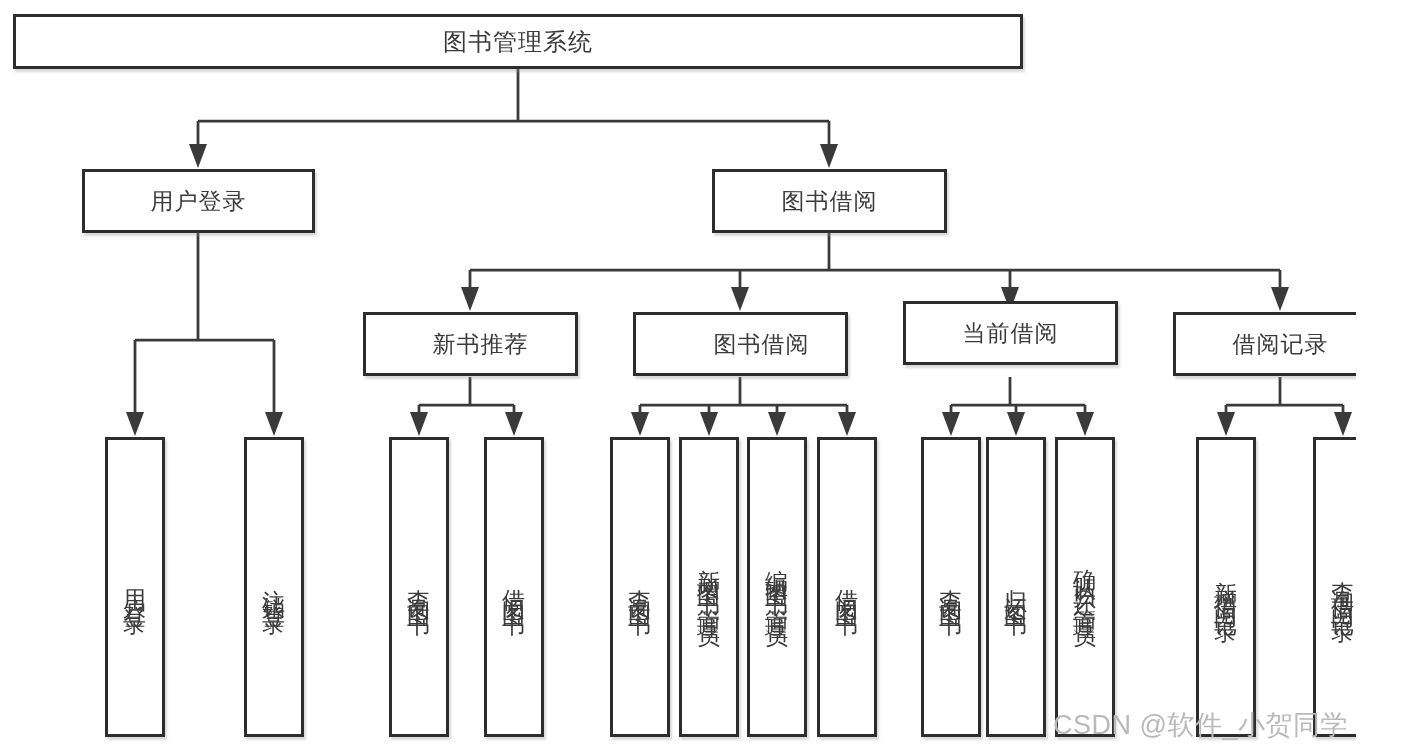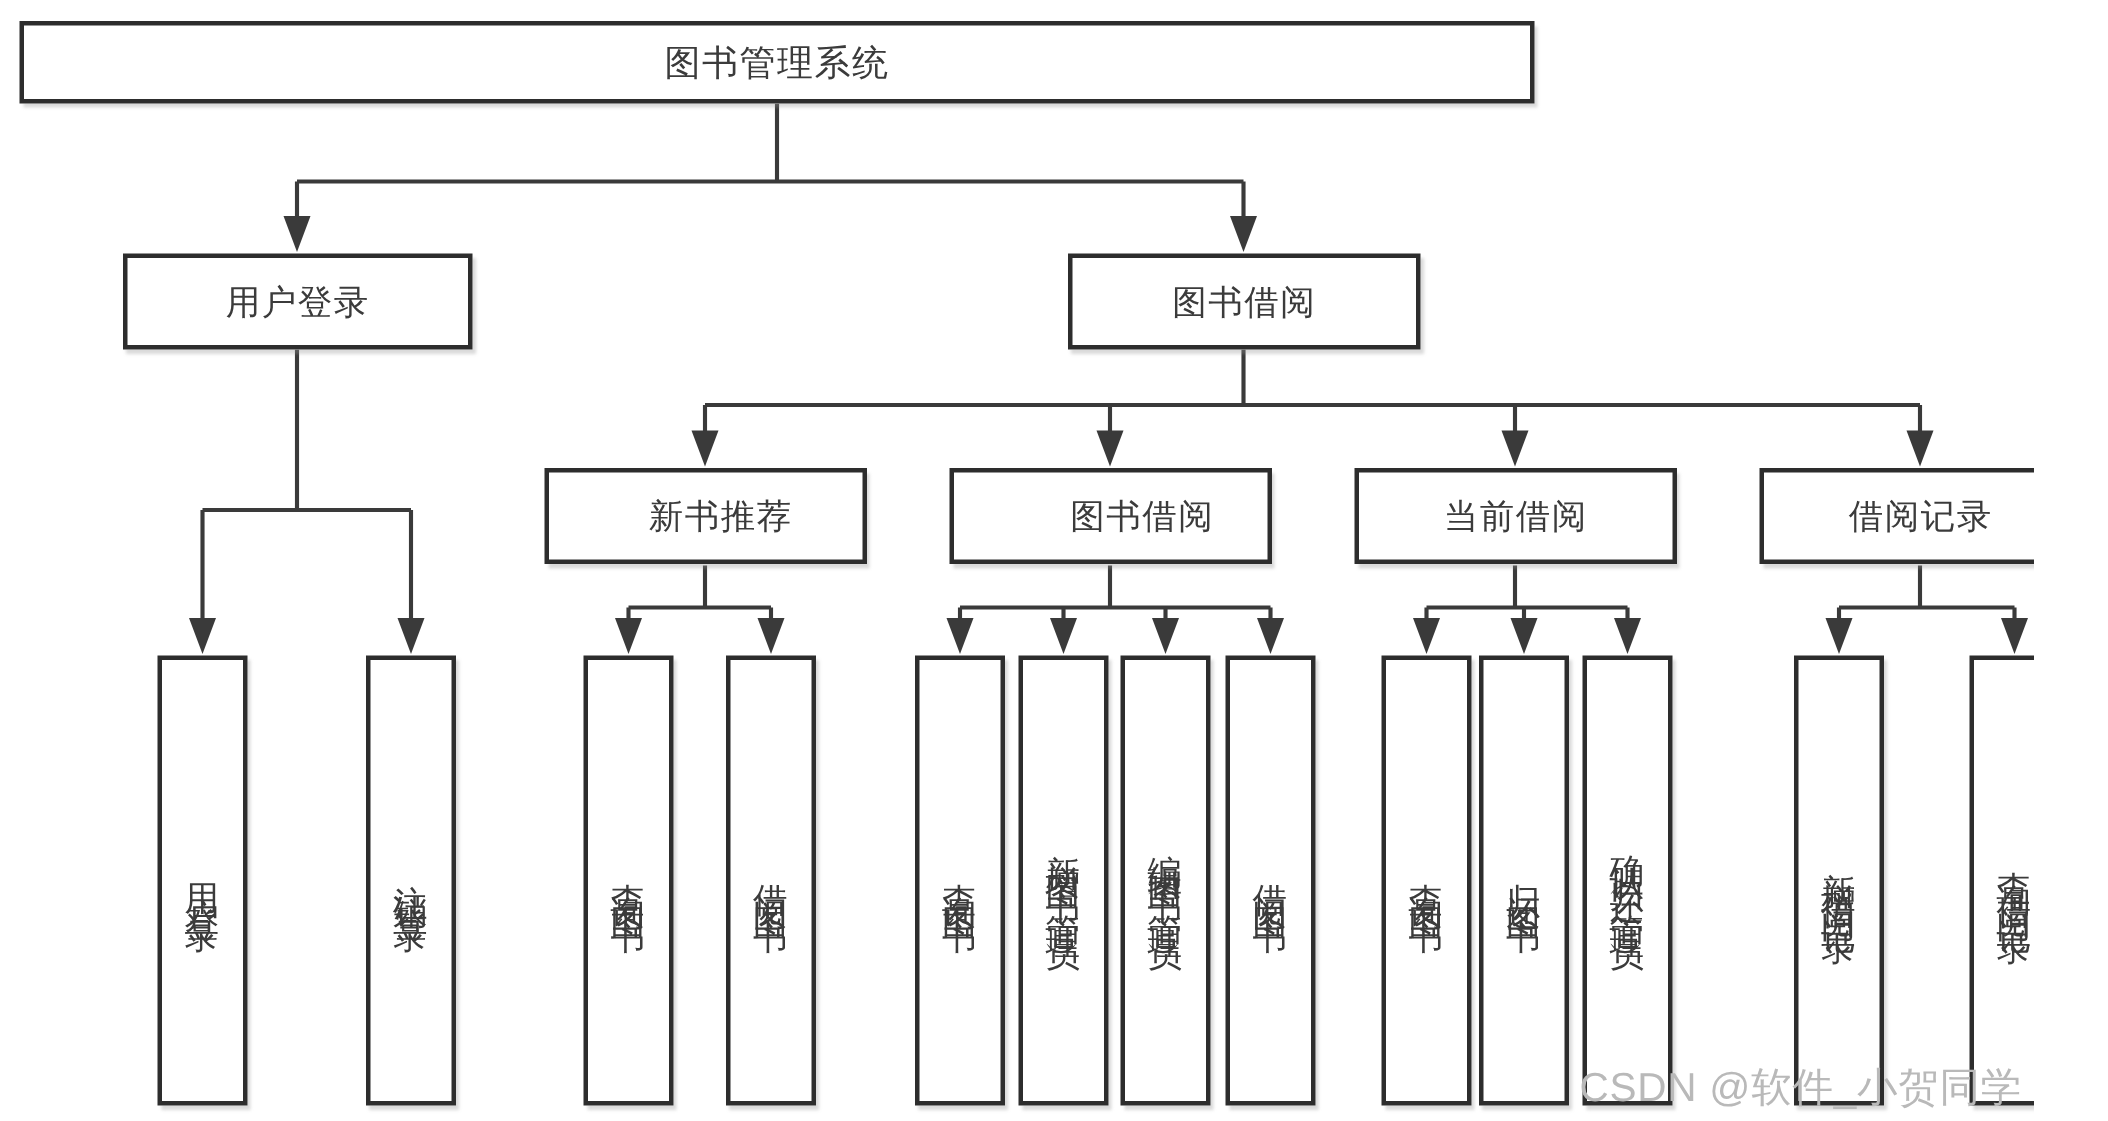--- a/index.html
+++ b/index.html
@@ -121,21 +121,21 @@
   <div class="node h" style="left:712px; top:169px; width:235px; height:64px;">
     <span>图书借阅</span>
   </div>
 
   <div class="node h" style="left:363px; top:312px; width:215px; height:64px;padding-left:20px;">
     <span>新书推荐</span>
   </div>
   <div class="node h" style="left:633px; top:312px; width:215px; height:64px;padding-left:42px;">
     <span>图书借阅</span>
   </div>
-  <div class="node h" style="left:903px; top:312px; width:215px; height:64px;">
+  <div class="node h" style="left:903px; top:301px; width:215px; height:64px;">
     <span>当前借阅</span>
   </div>
   <div class="node h" style="left:1173px; top:312px; width:215px; height:64px;">
     <span>借阅记录</span>
   </div>
 
   <div class="node leaf" style="left:105px; top:437px; width:60px; height:300px;">
     <span>用户登录</span>
   </div>
   <div class="node leaf" style="left:244px; top:437px; width:60px; height:300px;">

